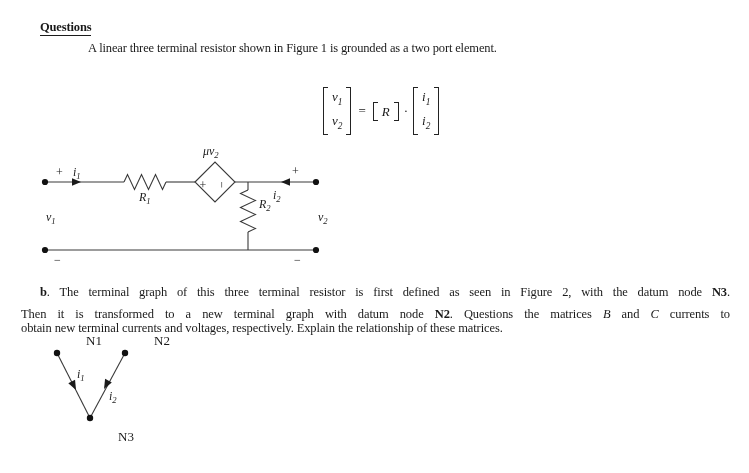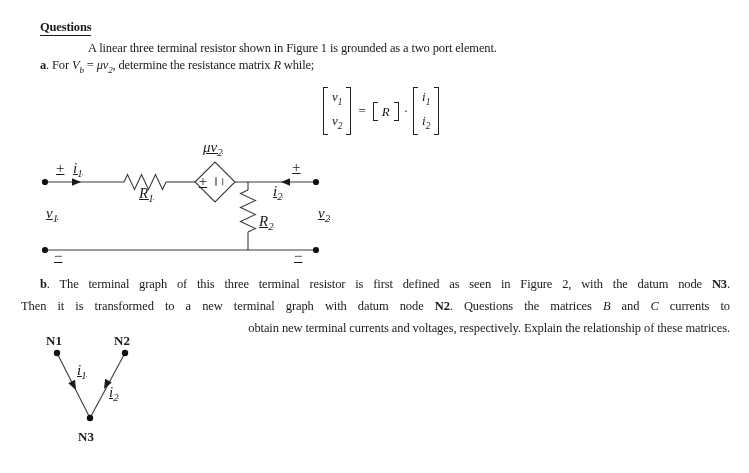--- a/index.html
+++ b/index.html
@@ -15,27 +15,27 @@
   sub{font-size:0.72em;}
   
   .eqn{position:absolute; left:323px; top:87px; display:flex; align-items:center; font-size:13px;}
   .mx{display:flex; align-items:stretch;}
   .bl{width:4px; border:1.1px solid #222; border-right:none;}
   .brk{width:4px; border:1.1px solid #222; border-left:none;}
   .col{display:flex; flex-direction:column; align-items:center; justify-content:center; padding:2px 4px; row-gap:3px; line-height:15px;}
   .eq-sign{margin:0 7px;}
   .eq-dot{margin:0 5px;}
   
-  .flab{position:absolute; font-size:15px; white-space:nowrap; line-height:13px;text-decoration:underline;}
+  .flab{position:absolute; font-size:12px; white-space:nowrap; line-height:20px;}
   .cen{width:12px; text-align:center; display:inline-block;}
   .rot90{transform:rotate(90deg);}
-  .nlab{position:absolute; font-size:13px; font-weight:bold; white-space:nowrap; line-height:13px;}
+  .nlab{position:absolute; font-size:13px; font-weight:normal; white-space:nowrap; line-height:13px;margin-left:40px;}
   
-  .pline{position:absolute; left:21px; width:709px; font-size:12.5px; letter-spacing:-0.1px;text-align:right;}
-  .just{text-align:justify; text-align-last:justify;}
+  .pline{position:absolute; left:21px; width:709px; font-size:12.5px; letter-spacing:-0.1px;}
+  .just{text-align:justify; text-align-last:justify;margin-top:8px;}
   .art{position:absolute; left:0; top:0; pointer-events:none;}
 </style>
 </head>
 <body>
 
 <div class="page">
 
   <svg class="art" width="749" height="473" viewBox="0 0 749 473">
     <g stroke="#3a3a3a" stroke-width="1.1" fill="none">
 
@@ -67,21 +67,20 @@
       <circle cx="57" cy="353" r="3.2" fill="#111" stroke="none"></circle>
       <circle cx="125" cy="353" r="3.2" fill="#111" stroke="none"></circle>
       <circle cx="90" cy="418" r="3.2" fill="#111" stroke="none"></circle>
     </g>
   </svg>
 
   <div class="hline" style="top:20px;">
     <span class="title-text">Questions</span>
   </div>
   <div class="hline" style="top:41px;margin-left:48px;">A linear three terminal resistor shown in Figure 1 is grounded as a two port element.</div>
-  <div class="hline" style="top:58px;"><span class="bseg">a</span><span>. For </span><span class="it"><span>V</span><sub>b</sub></span><span> = </span><span class="it"><span>μv</span><sub>2</sub></span><span>, determine the resistance matrix </span><span class="it">R</span><span> while;</span></div>
 
   <div class="eqn">
     <div class="mx">
       <div class="bl"></div>
       <div class="col">
         <span class="it"><span>v</span><sub>1</sub></span>
         <span class="it"><span>v</span><sub>2</sub></span>
       </div>
       <div class="brk"></div>
     </div>
@@ -105,21 +104,21 @@
   </div>
 
   <span class="flab" style="left:56px; top:162px;">+</span>
   <span class="flab it" style="left:73px; top:162px;"><span>i</span><sub>1</sub></span>
   <span class="flab it" style="left:139px; top:155px;margin-top:32px;"><span>R</span><sub>1</sub></span>
   <span class="flab it" style="left:203px; top:141px;"><span>μv</span><sub>2</sub></span>
   <span class="flab cen" style="left:197px; top:175px;">+</span>
   <span class="flab cen rot90" style="left:216px; top:175px;">−</span>
   <span class="flab it" style="left:273px; top:185px;"><span>i</span><sub>2</sub></span>
   <span class="flab" style="left:292px; top:161px;">+</span>
-  <span class="flab it" style="left:259px; top:215px;"><span>R</span><sub>2</sub></span>
+  <span class="flab it" style="left:259px; top:194px;"><span>R</span><sub>2</sub></span>
   <span class="flab it" style="left:46px; top:207px;"><span>v</span><sub>1</sub></span>
   <span class="flab it" style="left:318px; top:207px;"><span>v</span><sub>2</sub></span>
   <span class="flab" style="left:54px; top:250px;">−</span>
   <span class="flab" style="left:294px; top:250px;">−</span>
 
   <div class="pline just" style="top:277px; text-indent:19px;"><span class="bseg">b</span><span>. The terminal graph of this three terminal resistor is first defined as seen in Figure 2, with the datum node </span><span class="bseg">N3</span><span>.</span></div>
   <div class="pline just" style="top:299px;"><span>Then it is transformed to a new terminal graph with datum node </span><span class="bseg">N2</span><span>. Questions the matrices </span><span class="it">B</span><span> and </span><span class="it">C</span><span> currents to</span></div>
   <div class="pline" style="top:321px;">obtain new terminal currents and voltages, respectively. Explain the relationship of these matrices.</div>
 
   <span class="nlab" style="left:46px; top:334px;">N1</span>

